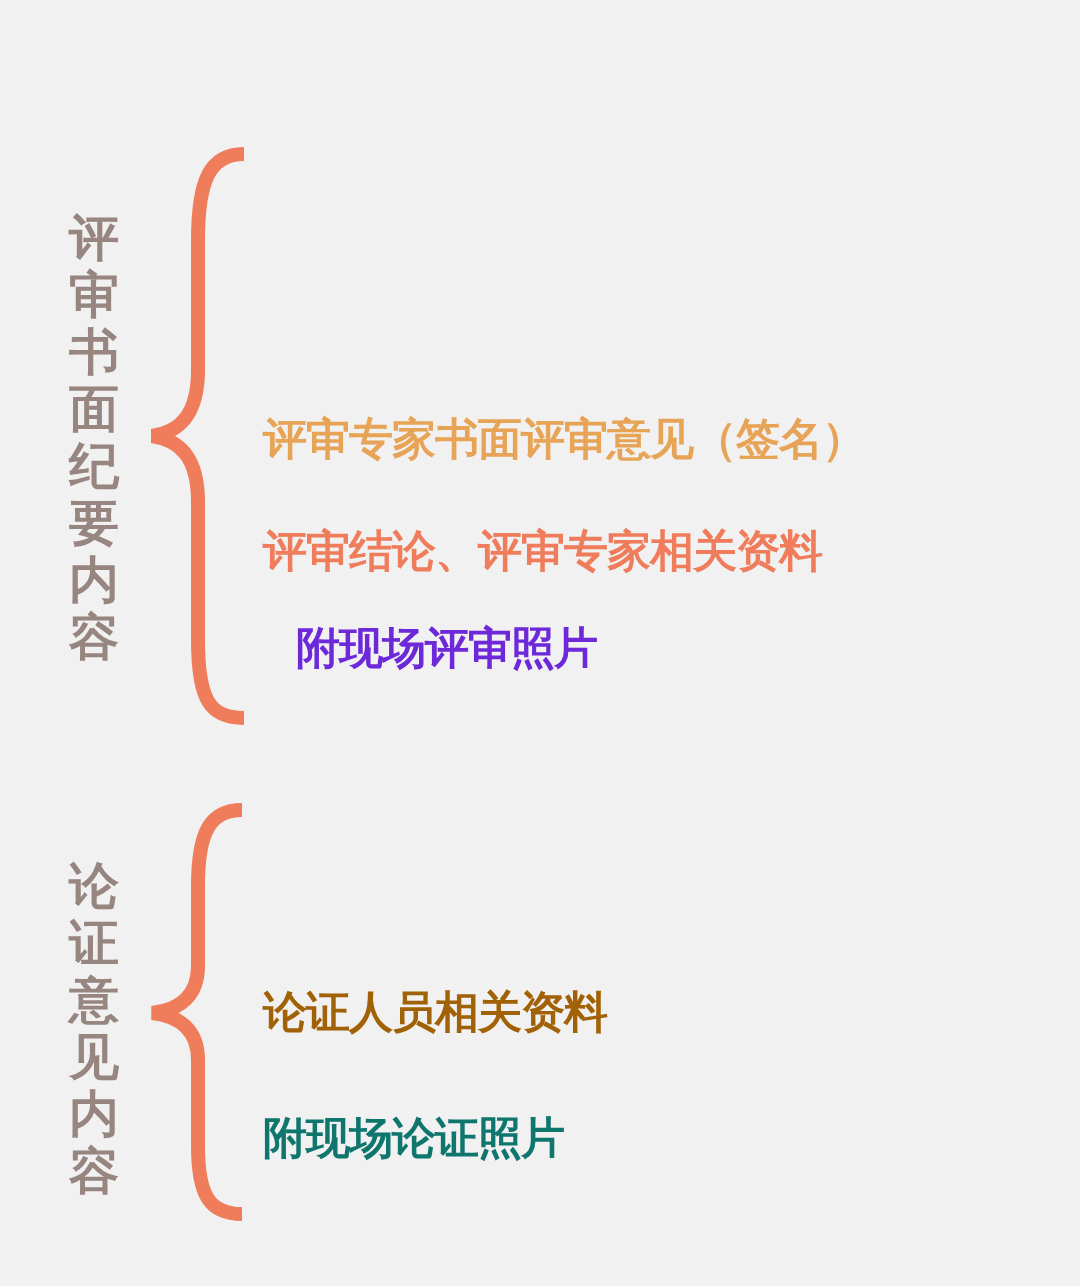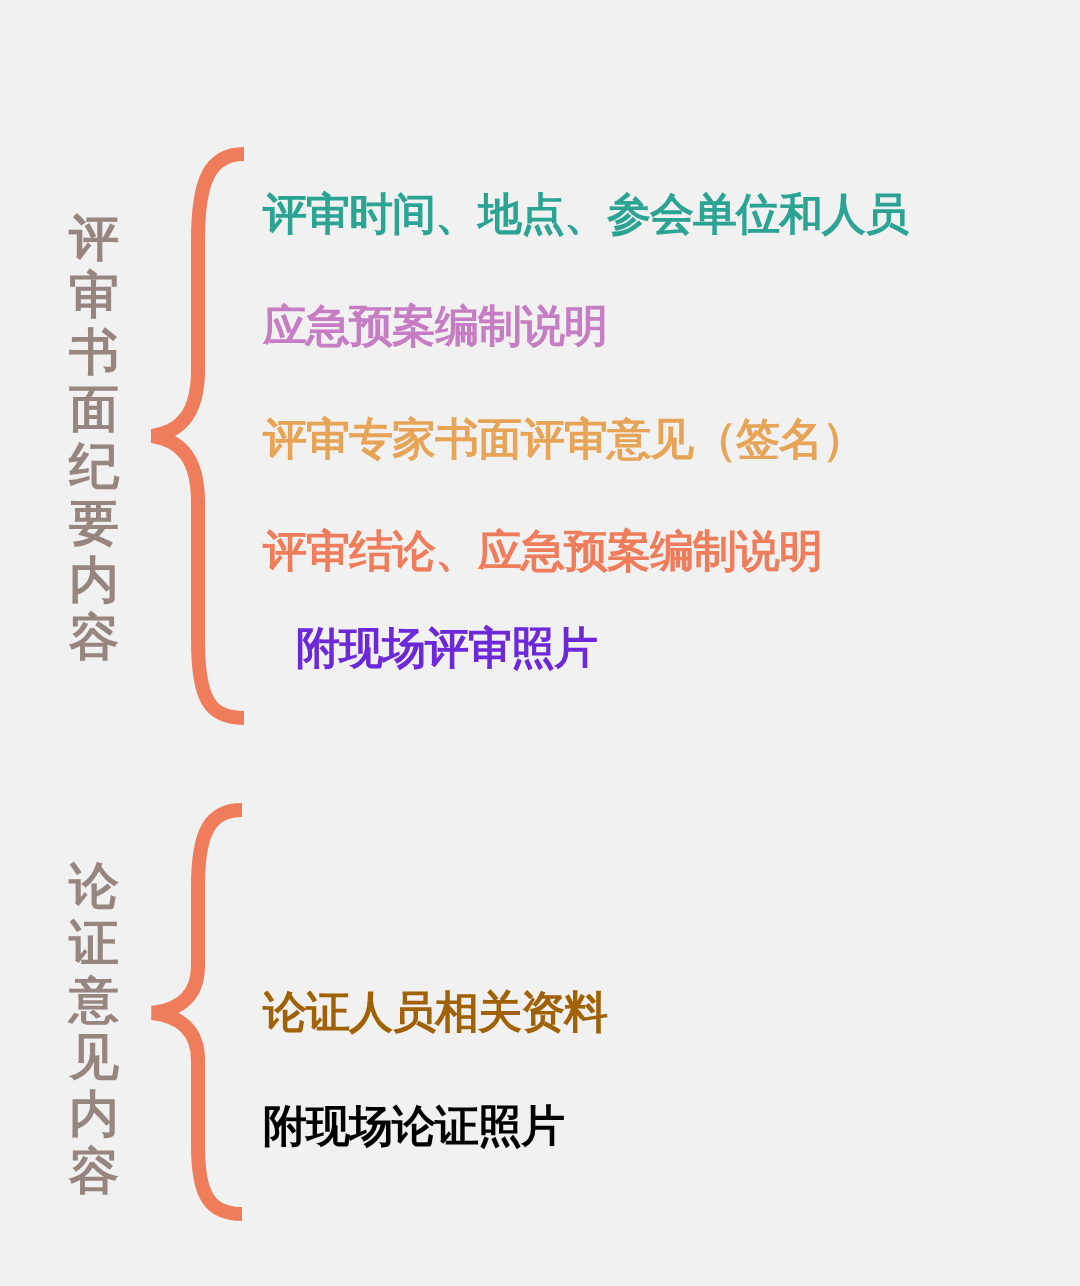--- a/index.html
+++ b/index.html
@@ -62,37 +62,35 @@
     <span>要</span>
     <span>内</span>
     <span>容</span>
   </div>
 
   <svg class="brace" style="left:140px;top:140px;" width="120" height="600" viewBox="0 0 120 600">
     <path d="M104 14 C 70 14, 58 40, 58 100 L 58 230 C 58 275, 40 292, 12 296
              C 40 300, 58 317, 58 362 L 58 500 C 58 560, 70 578, 104 578" fill="none" stroke="#ef7d5c" stroke-width="14" stroke-linecap="butt"></path>
   </svg>
 
-  <div class="item" style="top:186px;color:#2ba494;">评审时间、地点、参会单位和人员</div>
-  <div class="item" style="top:298px;color:#c77dc4;">应急预案编制说明</div>
   <div class="item" style="top:411px;color:#e7a456;text-align:center;">评审专家书面评审意见（签名）</div>
-  <div class="item" style="top:523px;color:#ef7d5c;">评审结论、应急预案编制说明</div>
+  <div class="item" style="top:523px;color:#ef7d5c;">评审结论、评审专家相关资料</div>
   <div class="item" style="top:620px;color:#6d28d9;margin-left:33px;">附现场评审照片</div>
 </div>
 
 <div class="group" style="top:760px;height:526px;">
   <div class="vlabel" style="top:98px;">
     <span>论</span>
     <span>证</span>
     <span>意</span>
     <span>见</span>
     <span>内</span>
     <span>容</span>
   </div>
 
   <svg class="brace" style="left:140px;top:36px;" width="120" height="430" viewBox="0 0 120 430">
     <path d="M102 14 C 70 14, 58 36, 58 90 L 58 170 C 58 200, 40 214, 12 217
              C 40 220, 58 234, 58 264 L 58 350 C 58 400, 70 418, 102 418" fill="none" stroke="#ef7d5c" stroke-width="14" stroke-linecap="butt"></path>
   </svg>
 
   <div class="item" style="top:224px;color:#a16207;">论证人员相关资料</div>
-  <div class="item" style="top:338px;color:#000000;">附现场论证照片</div>
+  <div class="item" style="top:350px;color:#0f766e;">附现场论证照片</div>
 </div>
 
 </body></html>

